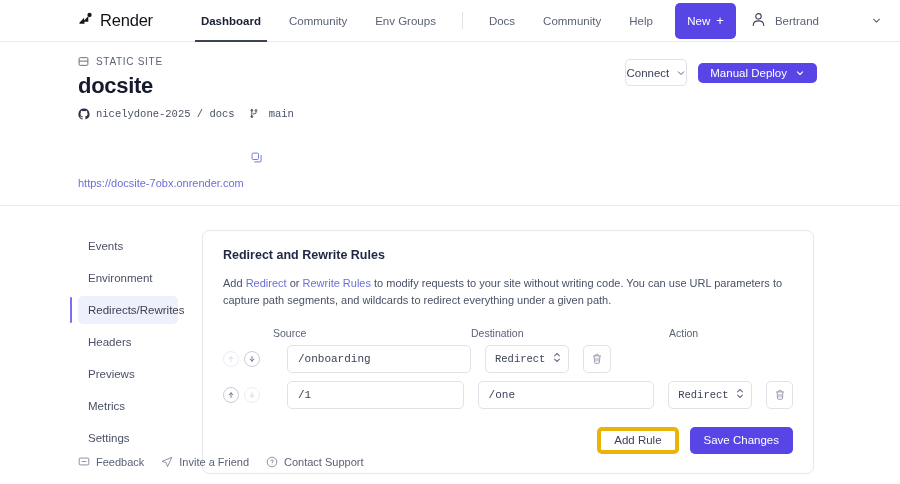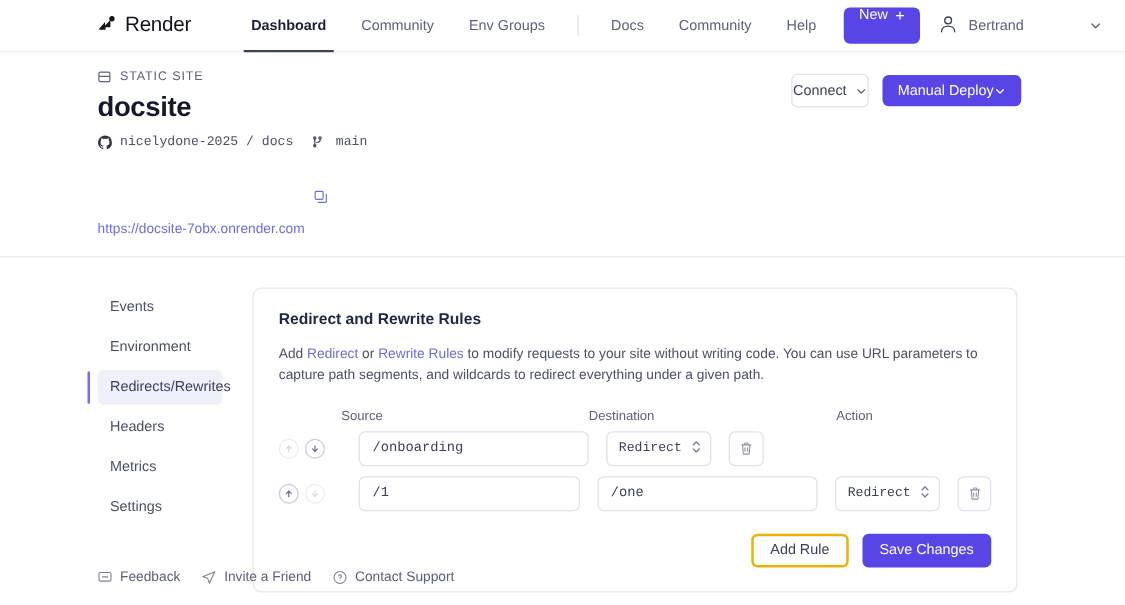--- a/index.html
+++ b/index.html
@@ -83,25 +83,26 @@
     display: flex;
     align-items: center;
     gap: 0;
   }
 
   .btn-new {
     background: #5746e5;
     color: #ffffff;
     border: none;
     border-radius: 5px;
-    height: 29px;
+    height: 36px;
     padding: 0 12px;
     font-size: 11.5px;
     font-family: inherit;
     display: flex;
+    align-items: center;
     gap: 6px;
     cursor: pointer;
     margin-right: 14px;
   }
   .btn-new .plus { font-size: 13px; line-height: 1; }
 
   .user-chip {
     display: flex;
     align-items: center;
     gap: 8px;
@@ -185,27 +186,28 @@
     color: #3c4257;
     display: flex;
     align-items: center;
     gap: 7px;
     cursor: pointer;
   }
   .btn-primary {
     background: #5746e5;
     border: none;
     border-radius: 5px;
-    height: 25px;
+    height: 20px;
     padding: 0 12px;
     font-size: 11.5px;
     font-family: inherit;
     color: #fff;
     display: flex;
     align-items: center;
+    gap: 8px;
     cursor: pointer;
   }
 
   
   .body-wrap {
     display: flex;
     padding: 24px 83px 0 78px;
     gap: 24px;
     align-items: flex-start;
   }
@@ -369,21 +371,21 @@
   }
 
   .card-footer {
     display: flex;
     justify-content: flex-end;
     gap: 11px;
     margin-top: 18px;
   }
   .btn-sm-outline {
     background: #fff;
-    border: 2px solid #eab308;
+    border: 4px solid #eab308;
     border-radius: 5px;
     height: 27px;
     padding: 0 13px;
     font-size: 11.5px;
     font-family: inherit;
     color: #3c4257;
     cursor: pointer;
   }
   .btn-sm-primary {
     background: #5746e5;
@@ -521,20 +523,21 @@
   </div>
 </div>
 
 <div class="body-wrap">
 
   <aside class="sidebar">
     <div class="side-item">Events</div>
     <div class="side-item">Environment</div>
     <div class="side-item active">Redirects/Rewrites</div>
     <div class="side-item">Headers</div>
+    <div class="side-item">Previews</div>
     <div class="side-item">Metrics</div>
     <div class="side-item">Settings</div>
   </aside>
 
   <section class="card">
     <div class="card-title">Redirect and Rewrite Rules</div>
 
     <p class="card-desc">
       <span>Add </span><a href="#">Redirect</a><span> or </span><a href="#">Rewrite Rules</a><span> to modify requests to your site without writing code. You can use URL parameters to capture path segments, and wildcards to redirect everything under a given path.</span>
     </p>

